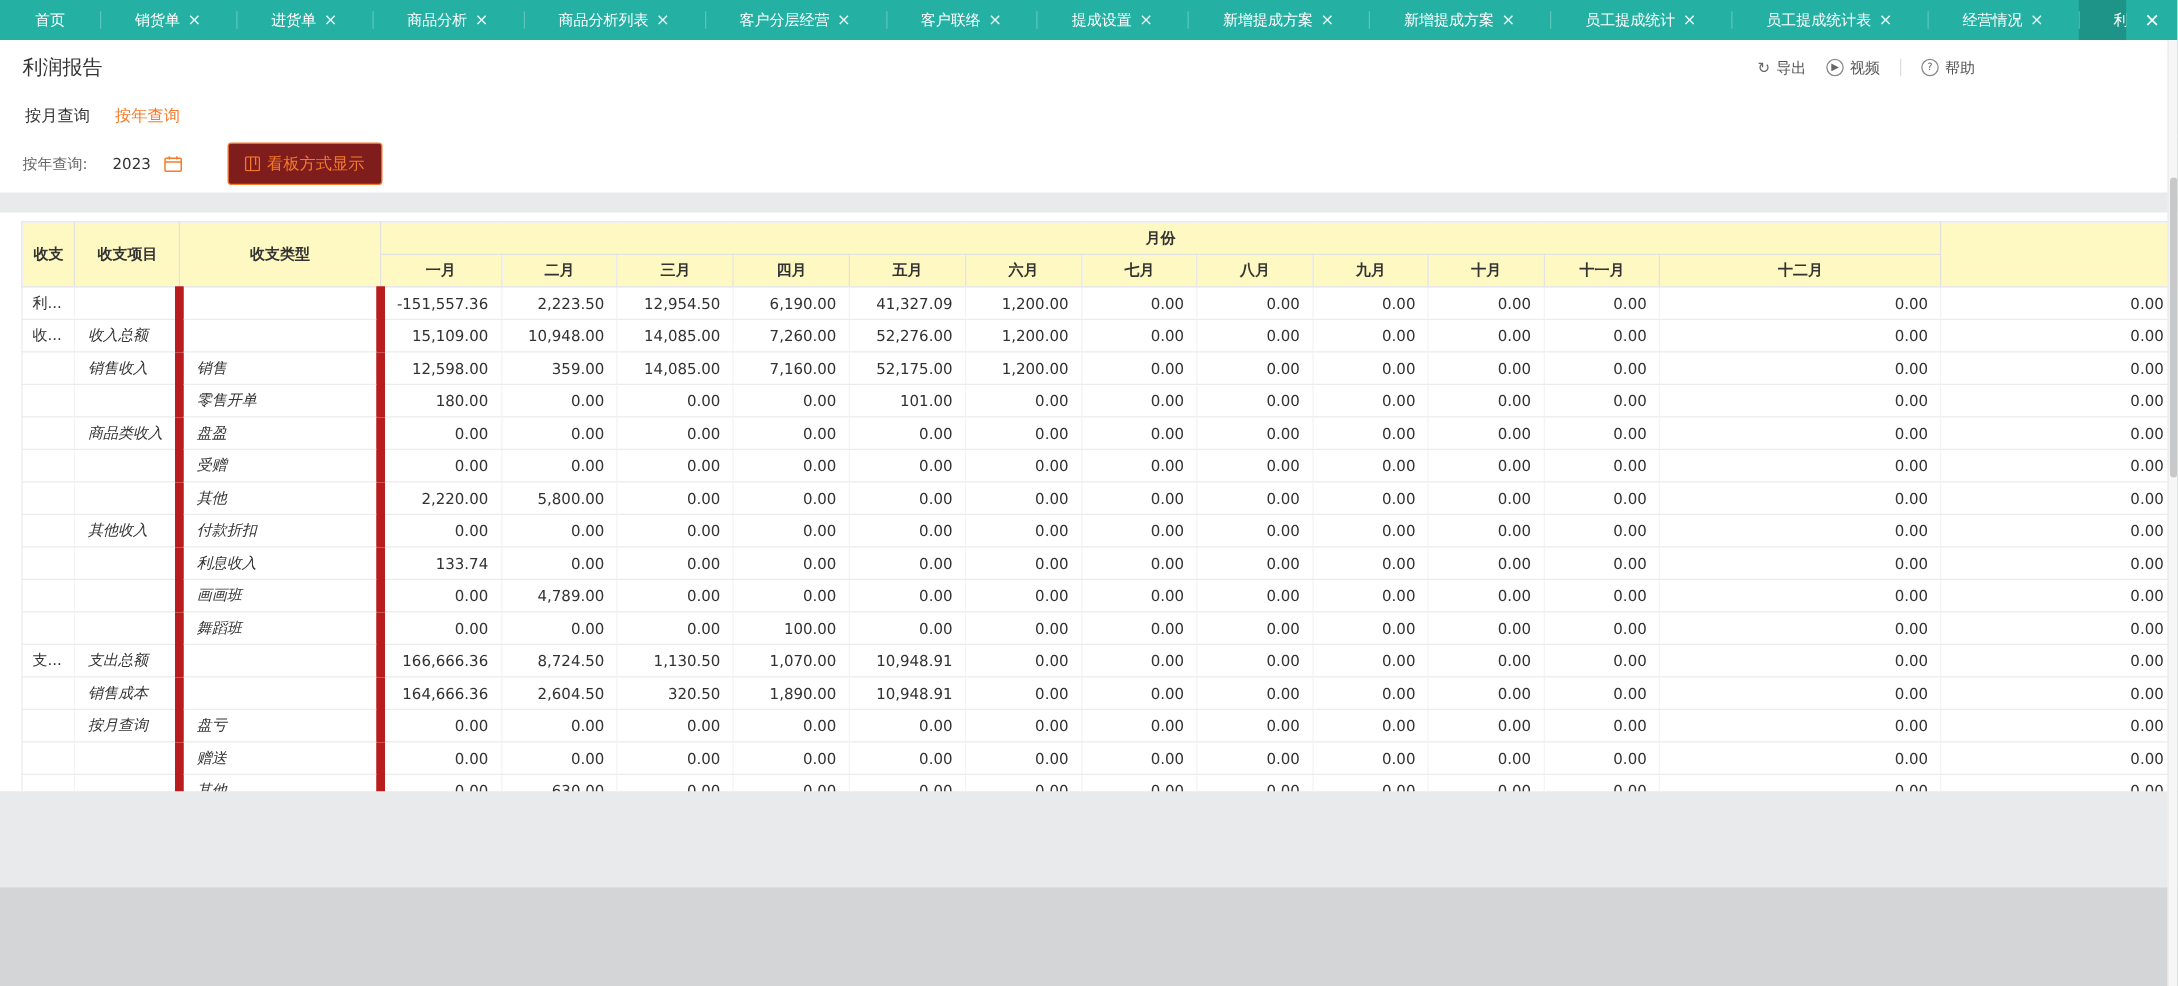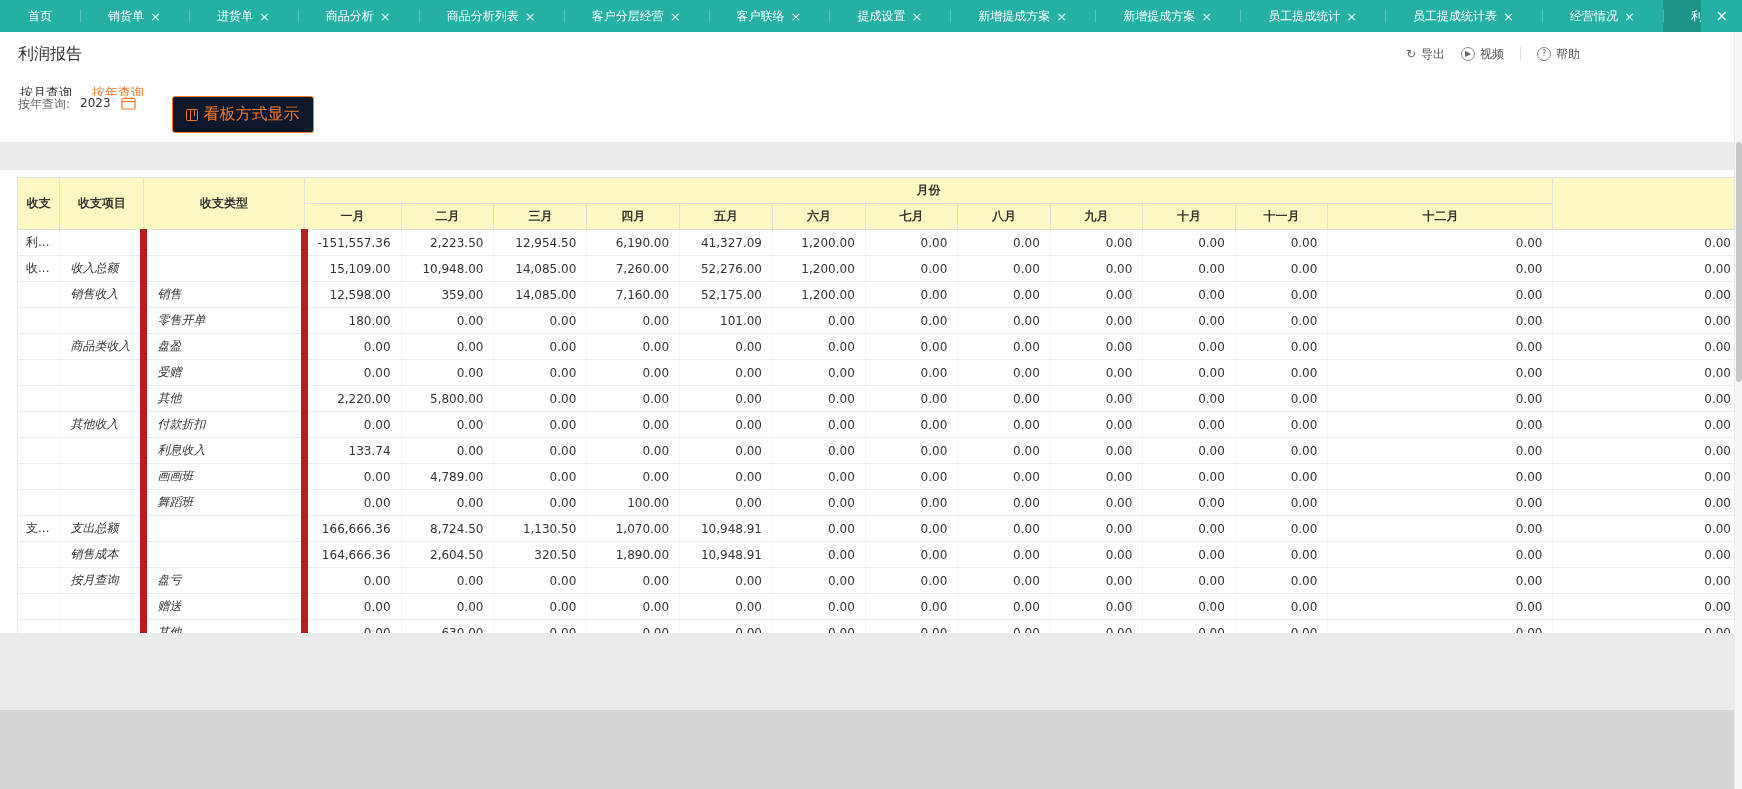--- a/index.html
+++ b/index.html
@@ -25,24 +25,24 @@
   .h-icon.video-icon, .h-icon.help-icon { width: 14px; height: 14px; border: 1px solid #888; border-radius: 50%; display: flex; align-items: center; justify-content: center; font-size: 8px; }
   .vdiv { width: 1px; height: 14px; background: #ddd; }
 
   
   .subtabs { position: absolute; top: 76px; left: 0; right: 0; height: 34px; background: #fff; border-bottom: 1px solid #e6e6e6; display: flex; align-items: stretch; padding: 0 18px; gap: 16px; }
   .subtab { display: flex; align-items: center; font-size: 13px; color: #333; cursor: pointer; position: relative; padding: 0 2px; }
   .subtab.active { color: var(--orange, #f57b2a); }
   .subtab.active::after { content: ""; position: absolute; left: 0; right: 0; bottom: -1px; height: 2px; background: var(--orange, #f57b2a); }
 
   
-  .filterbar { position: absolute; top: 96px; left: 0; right: 0; height: 46px; background: #fff; display: flex; align-items: flex-start; padding: 0 18px; font-size: 12px; color: #666; }
-  .year-value { color: #333; margin-left: 10px; cursor: pointer; }
+  .filterbar { position: absolute; top: 108px; left: 0; right: 0; height: 46px; background: #fff; display: flex; align-items: center; padding: 0 18px; font-size: 12px; color: #666; }
+  .year-value { color: #333; margin-left: 20px; cursor: pointer; }
   .calendar-icon { margin-left: 10px; cursor: pointer; display: inline-flex; }
-  .board-btn { margin-left: 36px; display: flex; align-items: center; gap: 6px; padding: 7px 13px; border: 1px solid var(--orange, #f57b2a); border-radius: 3px; background: #0f172a; color: var(--orange, #f57b2a); font-size: 16px; cursor: pointer; font-family: inherit; }
+  .board-btn { margin-left: 36px; display: flex; align-items: center; gap: 6px; padding: 7px 13px; border: 1px solid var(--orange, #f57b2a); border-radius: 3px; background: #7f1d1d; color: var(--orange, #f57b2a); font-size: 13px; cursor: pointer; font-family: inherit; }
 
   
   .panel { position: absolute; top: 170px; left: 0; right: 0; height: 463px; background: #fff; overflow: hidden; }
   table { border-collapse: collapse; table-layout: fixed; margin: 7px 0 0 17px; font-size: 12px; color: #333; }
   th, td { height: 26px; white-space: nowrap; overflow: hidden; }
   thead th { background: #fef9c3; border: 1px solid #e2e2e2; font-weight: 600; font-size: 12px; color: #333; text-align: center; padding: 0 4px; }
   tbody td { border-bottom: 1px solid #ececec; border-right: 1px solid #f4f4f4; padding: 0 10px; }
   tbody tr td:first-child { border-left: 1px solid #ececec; padding-left: 8px; }
   tbody tr td:nth-child(2), tbody tr td:nth-child(3) { border-right: 7px solid #b91c1c; font-style: italic; }
   td.txt { text-align: left; }

